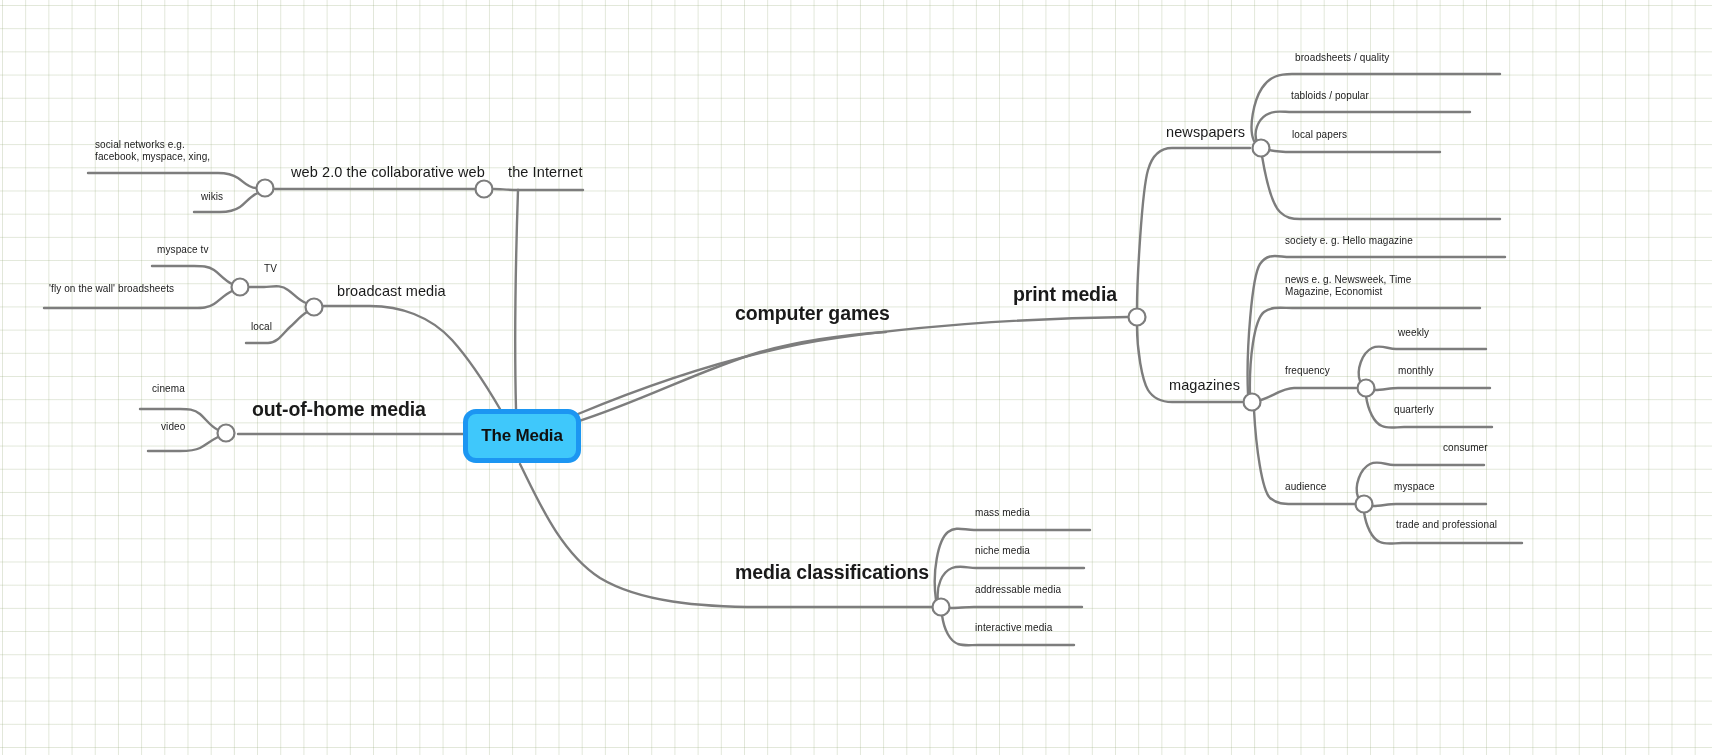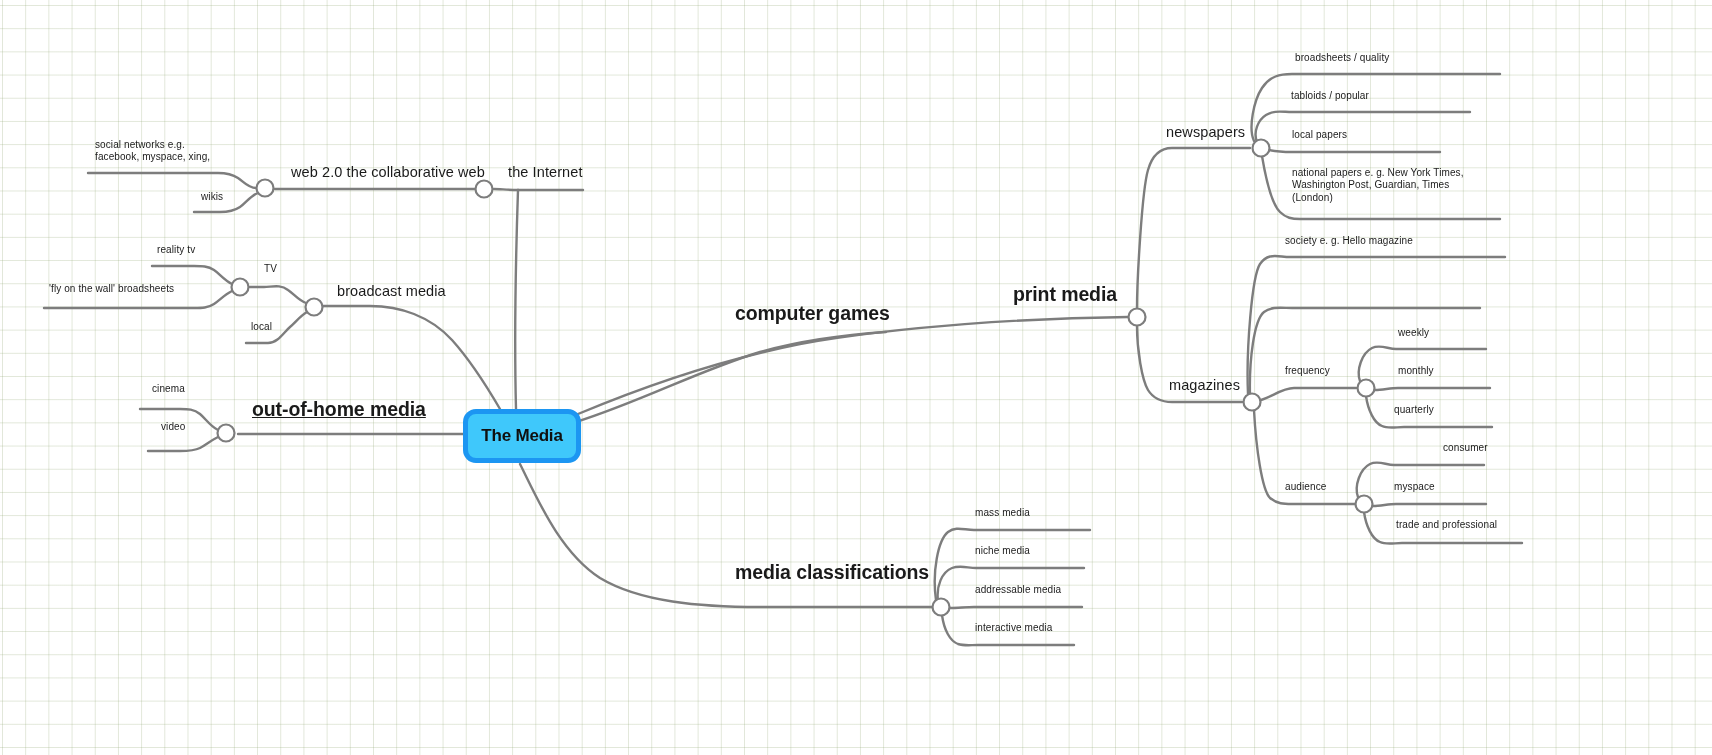--- a/index.html
+++ b/index.html
@@ -157,54 +157,53 @@
 
   <div class="lbl lvl-3" style="left:95px; top:139px;">social networks e.g.
 facebook, myspace, xing,</div>
 
   <div class="lbl lvl-3" style="left:201px; top:191px;">wikis</div>
 
   <div class="lbl lvl-2" style="left:337px; top:283px;">broadcast media</div>
 
   <div class="lbl lvl-3" style="left:264px; top:263px;">TV</div>
 
-  <div class="lbl lvl-3" style="left:157px; top:244px;">reality tv</div>
+  <div class="lbl lvl-3" style="left:157px; top:244px;">myspace tv</div>
 
   <div class="lbl lvl-3" style="left:49px; top:283px;">'fly on the wall' broadsheets</div>
 
   <div class="lbl lvl-3" style="left:251px; top:321px;">local</div>
 
-  <div class="lbl lvl-main" style="left:252px; top:397px;text-decoration:underline;">out-of-home media</div>
+  <div class="lbl lvl-main" style="left:252px; top:397px;">out-of-home media</div>
 
   <div class="lbl lvl-3" style="left:152px; top:383px;">cinema</div>
 
   <div class="lbl lvl-3" style="left:161px; top:421px;">video</div>
 
   <div class="lbl lvl-main" style="left:735px; top:301px;">computer games</div>
 
   <div class="lbl lvl-main" style="left:1013px; top:282px;">print media</div>
 
   <div class="lbl lvl-main" style="left:735px; top:560px;">media classifications</div>
 
   <div class="lbl lvl-2" style="left:1166px; top:124px;">newspapers</div>
 
   <div class="lbl lvl-3" style="left:1295px; top:52px;">broadsheets / quality</div>
 
   <div class="lbl lvl-3" style="left:1291px; top:90px;">tabloids / popular</div>
 
   <div class="lbl lvl-3" style="left:1292px; top:129px;">local papers</div>
 
-  <div class="lbl lvl-3" style="left:1292px; top:167px;">national papers e. g. New York Times,
-Washington Post, Guardian, Times
-(London)</div>
 
   <div class="lbl lvl-2" style="left:1169px; top:377px;">magazines</div>
 
   <div class="lbl lvl-3" style="left:1285px; top:235px;">society e. g. Hello magazine</div>
 
+  <div class="lbl lvl-3" style="left:1285px; top:274px;">news e. g. Newsweek, Time
+Magazine, Economist</div>
 
   <div class="lbl lvl-3" style="left:1285px; top:365px;">frequency</div>
 
   <div class="lbl lvl-3" style="left:1398px; top:327px;">weekly</div>
 
   <div class="lbl lvl-3" style="left:1398px; top:365px;">monthly</div>
 
   <div class="lbl lvl-3" style="left:1394px; top:404px;">quarterly</div>
 
   <div class="lbl lvl-3" style="left:1285px; top:481px;">audience</div>

